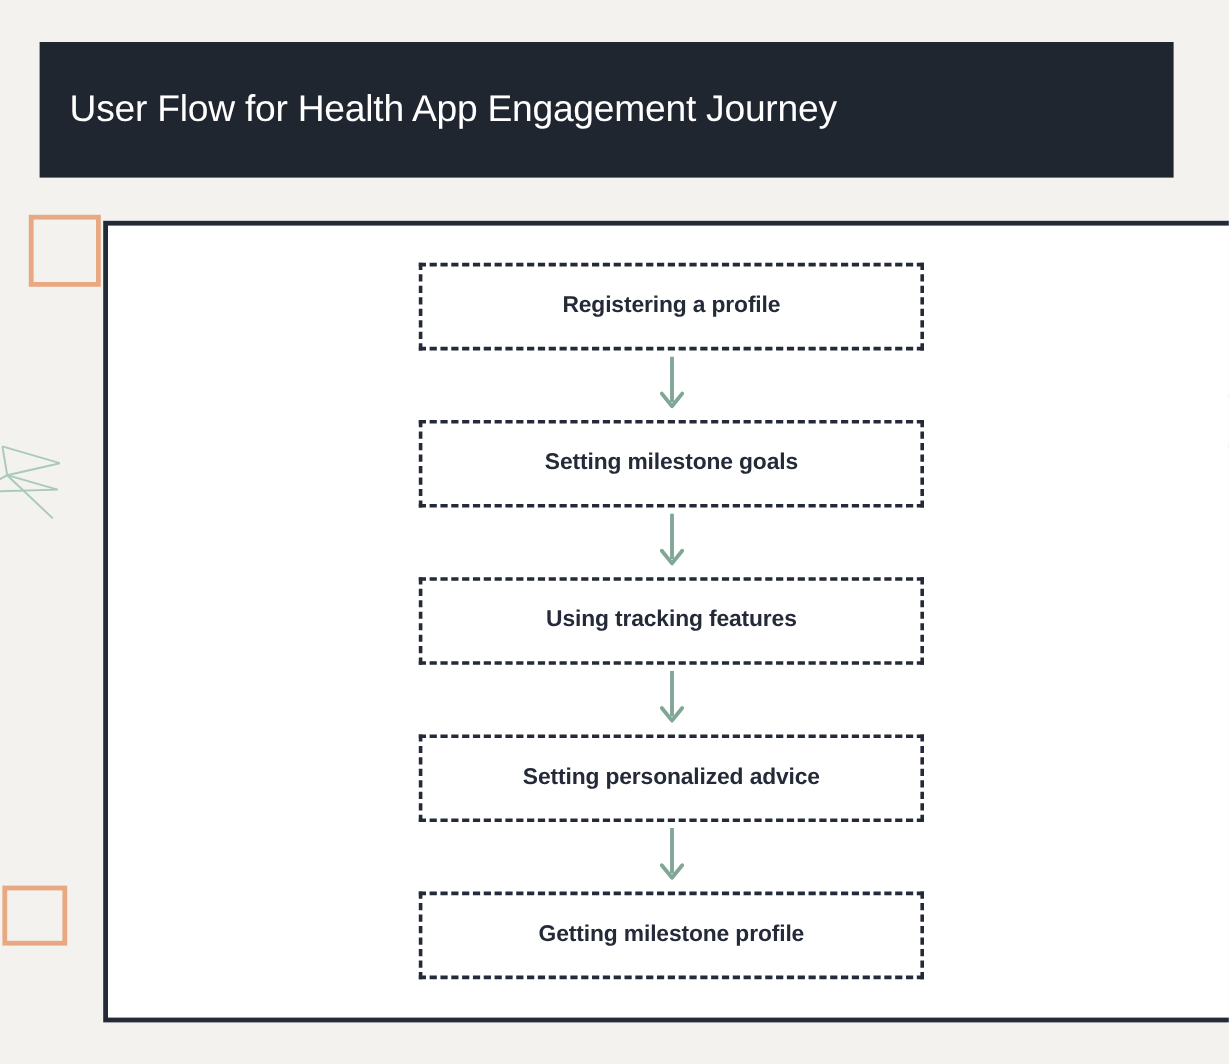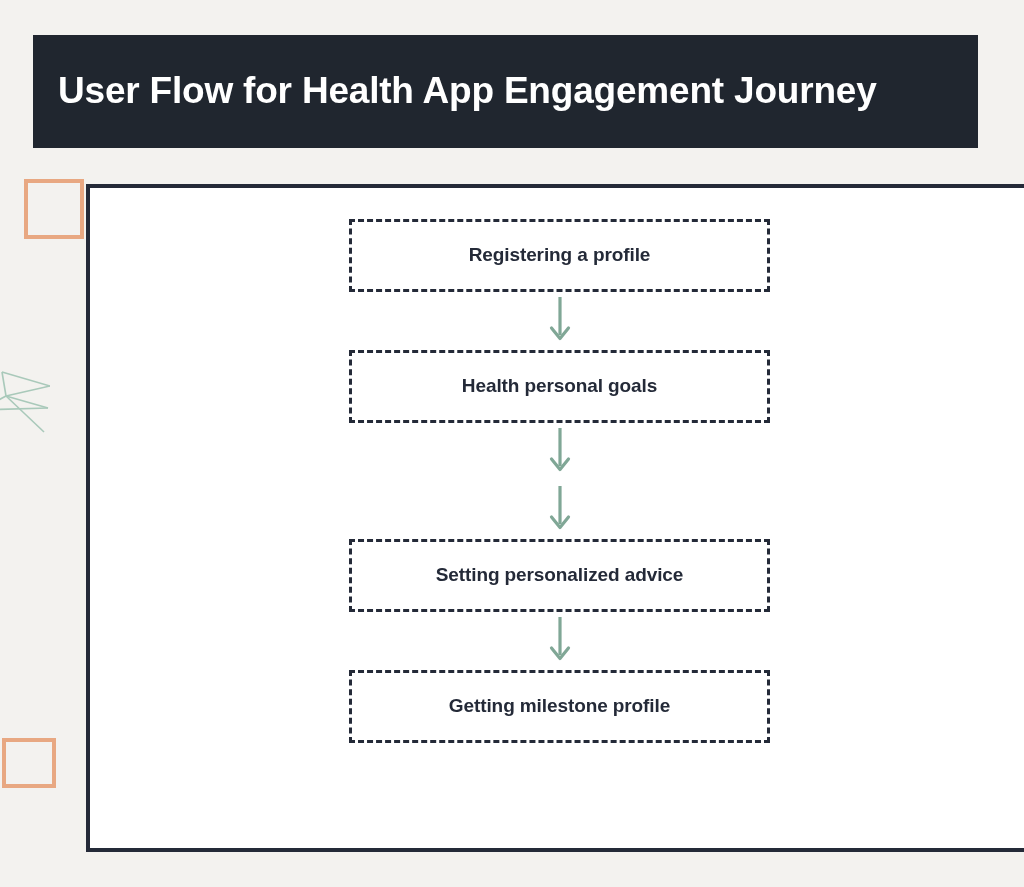--- a/index.html
+++ b/index.html
@@ -63,22 +63,22 @@
     left: 33px;
     top: 35px;
     width: 945px;
     height: 113px;
     background: #20262f;
     display: flex;
     align-items: center;
   }
   #title-text {
     color: #ffffff;
-    font-size: 37px;
-    font-weight: bold;
+    font-size: 31px;
+    font-weight: normal;
     letter-spacing: -0.2px;
     padding-left: 25px;
     line-height: 1.1;
     white-space: nowrap;
   }
 
   
   #flow-panel {
     position: absolute;
     left: 38px;
@@ -170,30 +170,33 @@
       </div>
 
       <div class="flow-connector">
         <svg width="22" height="48" viewBox="0 0 22 48">
           <path d="M11 0 L11 38" stroke="#80a796" stroke-width="3.2" fill="none"></path>
           <path d="M2.5 31 L11 41.5 L19.5 31" stroke="#80a796" stroke-width="3.2" fill="none" stroke-linecap="round" stroke-linejoin="round"></path>
         </svg>
       </div>
 
       <div class="flow-node">
-        <span class="flow-node-label">Health personal goals</span>
-      </div>
-
-      <div class="flow-connector">
-        <svg width="22" height="48" viewBox="0 0 22 48">
-          <path d="M11 0 L11 38" stroke="#80a796" stroke-width="3.2" fill="none"></path>
-          <path d="M2.5 31 L11 41.5 L19.5 31" stroke="#80a796" stroke-width="3.2" fill="none" stroke-linecap="round" stroke-linejoin="round"></path>
-        </svg>
-      </div>
-
+        <span class="flow-node-label">Setting milestone goals</span>
+      </div>
+
+      <div class="flow-connector">
+        <svg width="22" height="48" viewBox="0 0 22 48">
+          <path d="M11 0 L11 38" stroke="#80a796" stroke-width="3.2" fill="none"></path>
+          <path d="M2.5 31 L11 41.5 L19.5 31" stroke="#80a796" stroke-width="3.2" fill="none" stroke-linecap="round" stroke-linejoin="round"></path>
+        </svg>
+      </div>
+
+      <div class="flow-node">
+        <span class="flow-node-label">Using tracking features</span>
+      </div>
 
       <div class="flow-connector">
         <svg width="22" height="48" viewBox="0 0 22 48">
           <path d="M11 0 L11 38" stroke="#80a796" stroke-width="3.2" fill="none"></path>
           <path d="M2.5 31 L11 41.5 L19.5 31" stroke="#80a796" stroke-width="3.2" fill="none" stroke-linecap="round" stroke-linejoin="round"></path>
         </svg>
       </div>
 
       <div class="flow-node">
         <span class="flow-node-label">Setting personalized advice</span>

